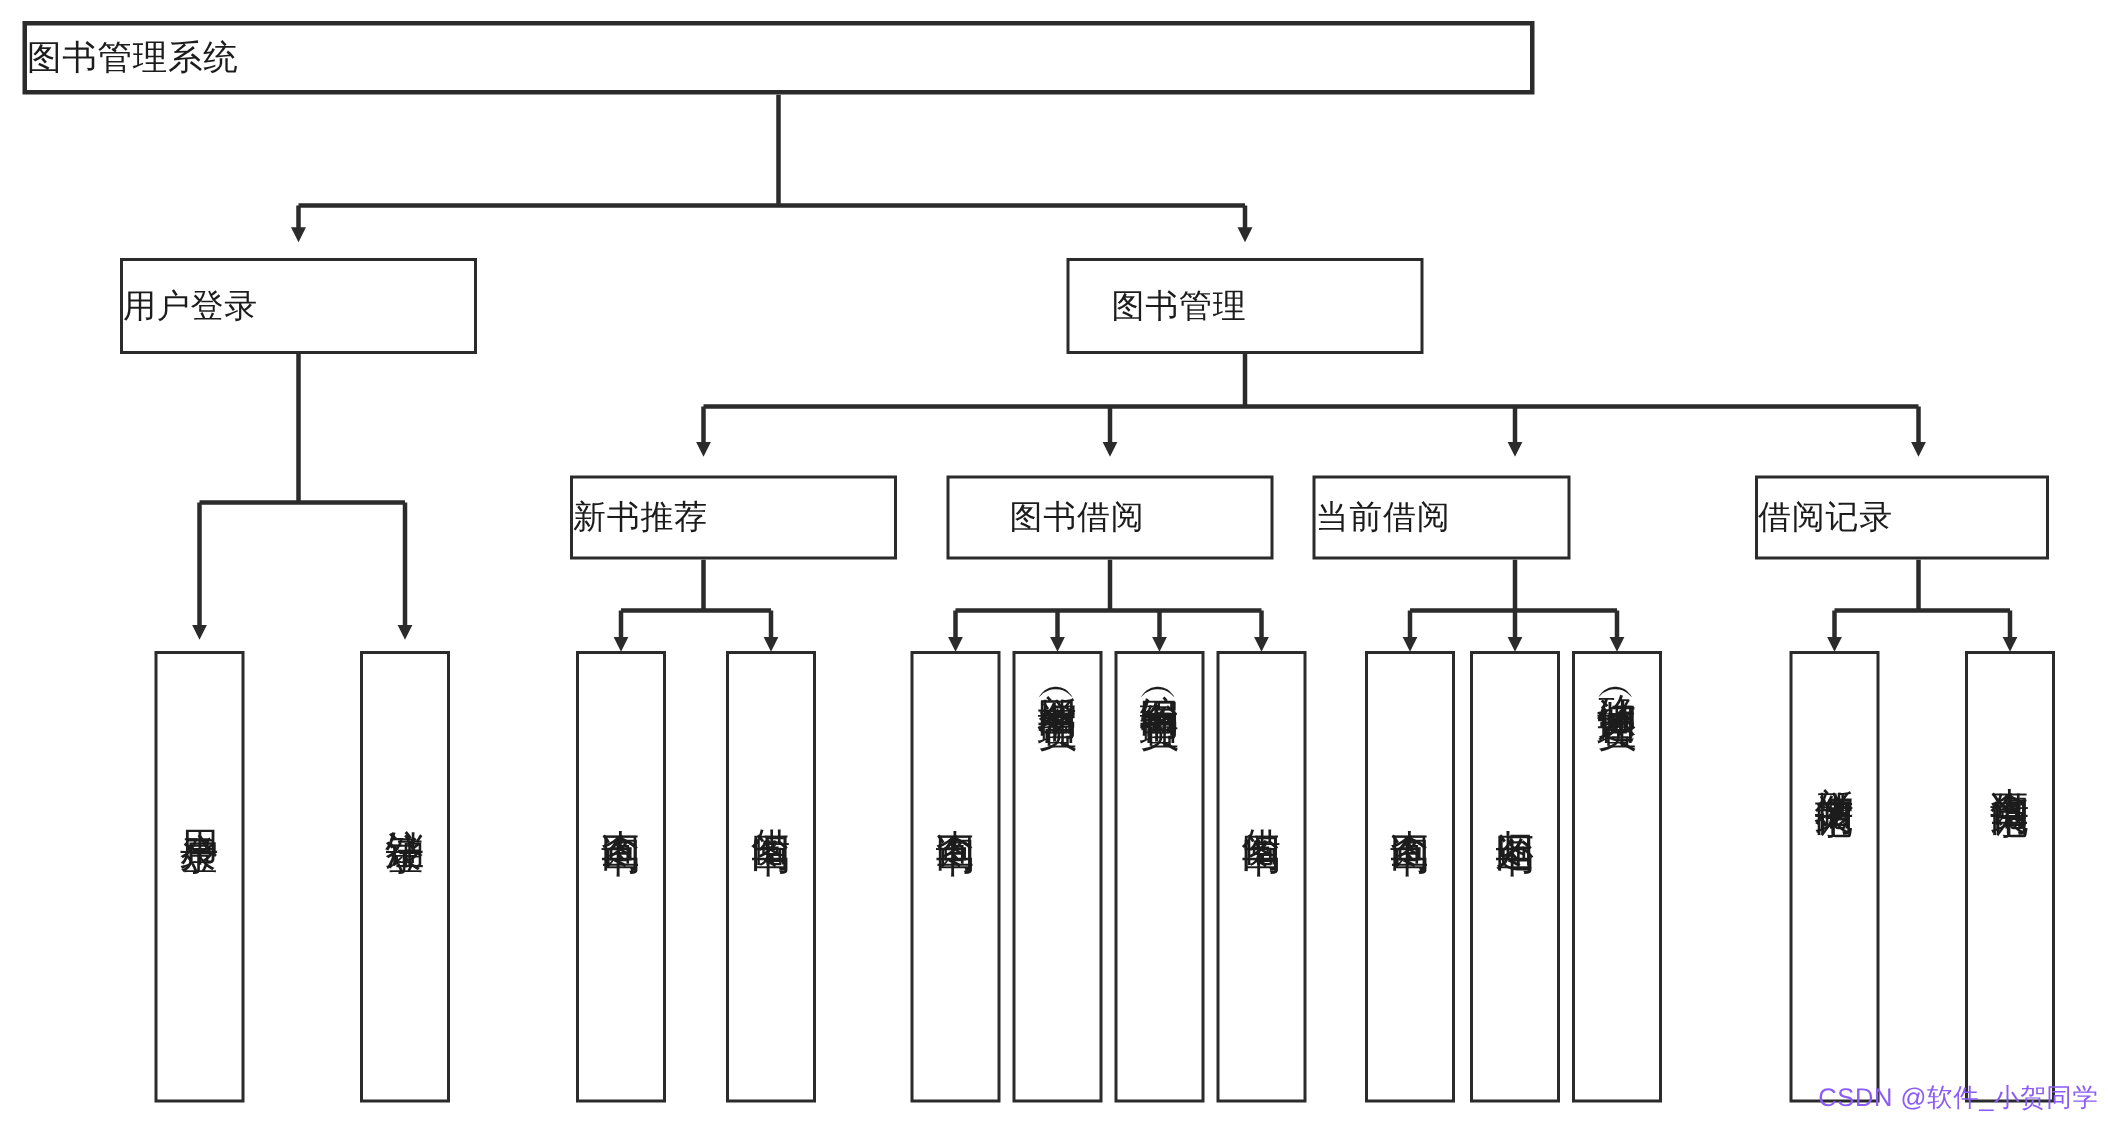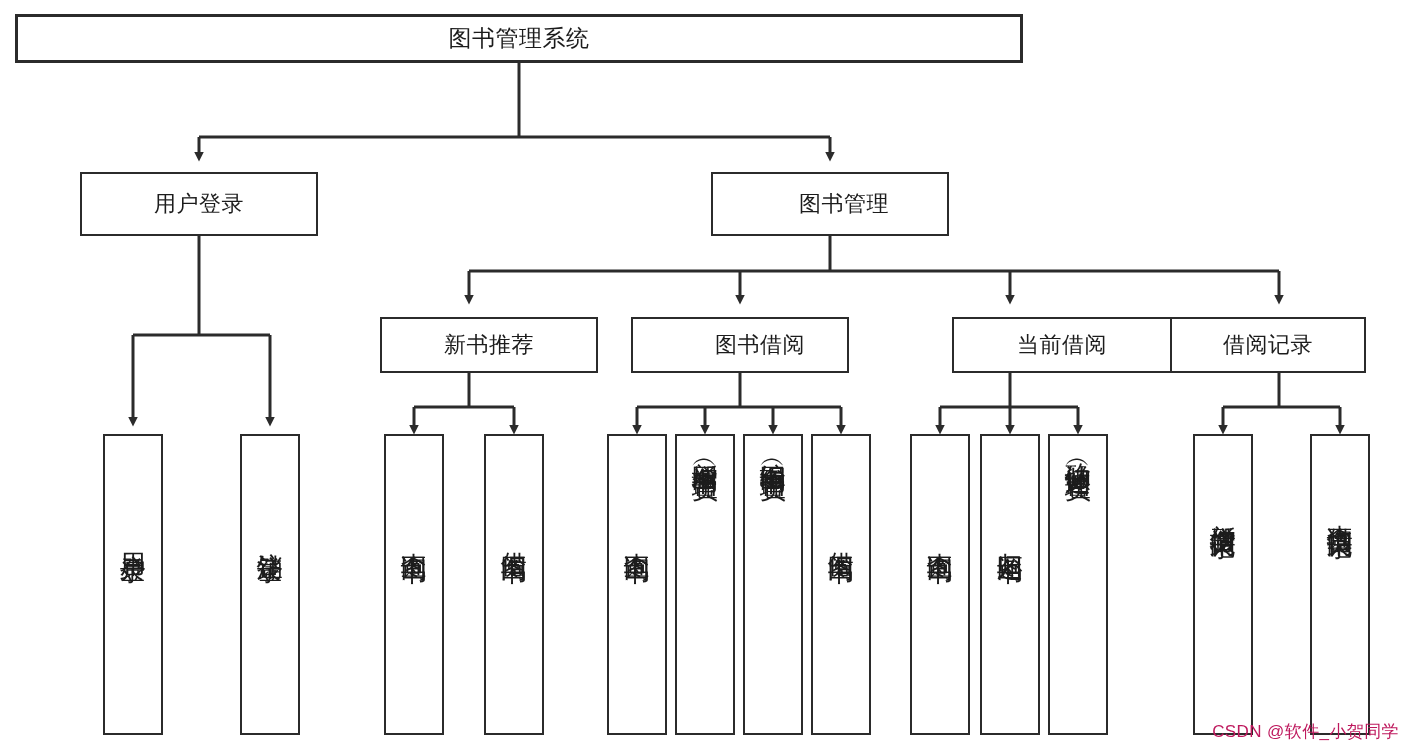--- a/index.html
+++ b/index.html
@@ -25,21 +25,20 @@
     pointer-events: none;
   }
   .node {
     position: absolute;
     box-sizing: border-box;
     background: #ffffff;
     border: 2.5px solid #2b2b2b;
     color: #1c1c1c;
     display: flex;
     align-items: center;
-    justify-content: center;
     z-index: 2;
   }
   .node.root {
     border-width: 3px;
   }
   .label-h {
     font-size: 22px;
     line-height: 1.1;
     letter-spacing: 0.5px;
     white-space: nowrap;
@@ -66,21 +65,21 @@
     margin-top: 62px;
   }
   .label-v.short {
     margin-top: 90px;
   }
   .watermark {
     position: absolute;
     right: 6px;
     bottom: 4px;
     font-size: 17px;
-    color: #be185d;
+    color: #8b5cf6;
     letter-spacing: 0.4px;
     white-space: nowrap;
     z-index: 5;
     font-family: "Liberation Sans", "DejaVu Sans", sans-serif;
   }
 </style>
 </head>
 <body>
 
 <div id="canvas">
@@ -145,21 +144,21 @@
   <div class="node" style="left:711px; top:172px; width:238px; height:64px;padding-left:28px;">
     <span class="label-h">图书管理</span>
   </div>
 
   <div class="node" style="left:380px; top:317px; width:218px; height:56px;">
     <span class="label-h">新书推荐</span>
   </div>
   <div class="node" style="left:631px; top:317px; width:218px; height:56px;padding-left:40px;">
     <span class="label-h">图书借阅</span>
   </div>
-  <div class="node" style="left:952px; top:317px; width:220px; height:56px;">
+  <div class="node" style="left:875px; top:317px; width:172px; height:56px;">
     <span class="label-h">当前借阅</span>
   </div>
   <div class="node" style="left:1170px; top:317px; width:196px; height:56px;">
     <span class="label-h">借阅记录</span>
   </div>
 
   <div class="node leaf" style="left:103px; top:434px; width:60px; height:301px;">
     <span class="label-v short">用户登录</span>
   </div>
   <div class="node leaf" style="left:240px; top:434px; width:60px; height:301px;">

